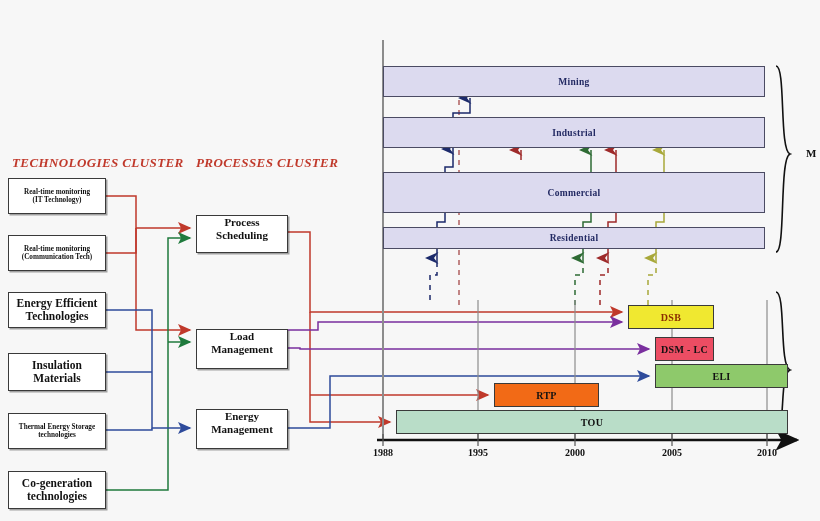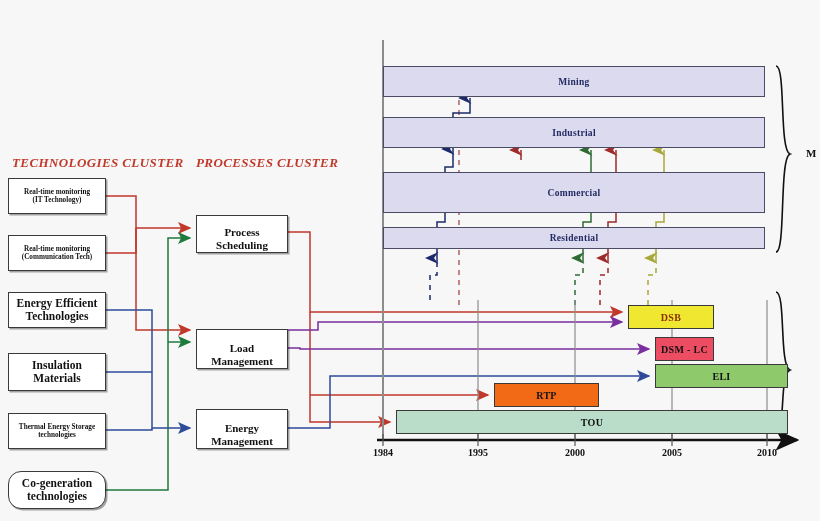--- a/index.html
+++ b/index.html
@@ -36,21 +36,21 @@
     box-sizing:border-box;
   }
   .tbox.big{font-size:11.5px;}
   .tbox.small{font-size:7.2px;}
 
   .pbox{
     position:absolute;
     background:#ffffff;
     border:1.4px solid #3a3a3a;
     box-shadow:1.5px 1.5px 0 rgba(0,0,0,.35);
-    display:flex;align-items:flex-end;justify-content:center;
+    display:flex;align-items:flex-start;justify-content:center;
     text-align:center;
     font-weight:bold;font-size:11px;color:#111;
     line-height:1.2;
     box-sizing:border-box;
   }
 
   .sectorbar{
     position:absolute;
     background:#dcdaef;
     border:1.3px solid #4b4b63;
@@ -232,21 +232,21 @@
     </div>
   </div>
 
   <div class="tbox small" style="left:8px;top:413px;width:98px;height:36px;">
     <div>
       <div>Thermal Energy Storage</div>
       <div>technologies</div>
     </div>
   </div>
 
-  <div class="tbox big" style="left:8px;top:471px;width:98px;height:38px;border-radius:13px;">
+  <div class="tbox big" style="left:8px;top:471px;width:98px;height:38px;">
     <div>
       <div>Co-generation</div>
       <div>technologies</div>
     </div>
   </div>
 
   <div class="pbox" style="left:196px;top:215px;width:92px;height:38px;">
     <div>
       <div>Process</div>
       <div>Scheduling</div>
@@ -271,21 +271,21 @@
   <div class="sectorbar" style="left:383px;top:117px;width:382px;height:31px;">Industrial</div>
   <div class="sectorbar" style="left:383px;top:172px;width:382px;height:41px;">Commercial</div>
   <div class="sectorbar" style="left:383px;top:227px;width:382px;height:22px;">Residential</div>
 
   <div class="progbar" style="left:628px;top:305px;width:86px;height:24px;background:#f0e830;color:#8b2e00;">DSB</div>
   <div class="progbar" style="left:655px;top:337px;width:59px;height:24px;background:#ec4d63;">DSM - LC</div>
   <div class="progbar" style="left:655px;top:364px;width:133px;height:24px;background:#8ec96b;">ELI</div>
   <div class="progbar" style="left:494px;top:383px;width:105px;height:24px;background:#f26a16;">RTP</div>
   <div class="progbar" style="left:396px;top:410px;width:392px;height:24px;background:#b9ddc8;">TOU</div>
 
-  <div class="axislabel" style="left:363px;top:447px;width:40px;">1984</div>
+  <div class="axislabel" style="left:363px;top:447px;width:40px;">1988</div>
   <div class="axislabel" style="left:458px;top:447px;width:40px;">1995</div>
   <div class="axislabel" style="left:555px;top:447px;width:40px;">2000</div>
   <div class="axislabel" style="left:652px;top:447px;width:40px;">2005</div>
   <div class="axislabel" style="left:747px;top:447px;width:40px;">2010</div>
 
   <div class="bracelabel" style="left:806px;top:147px;">M</div>
 
 </div>
 
 </body></html>

